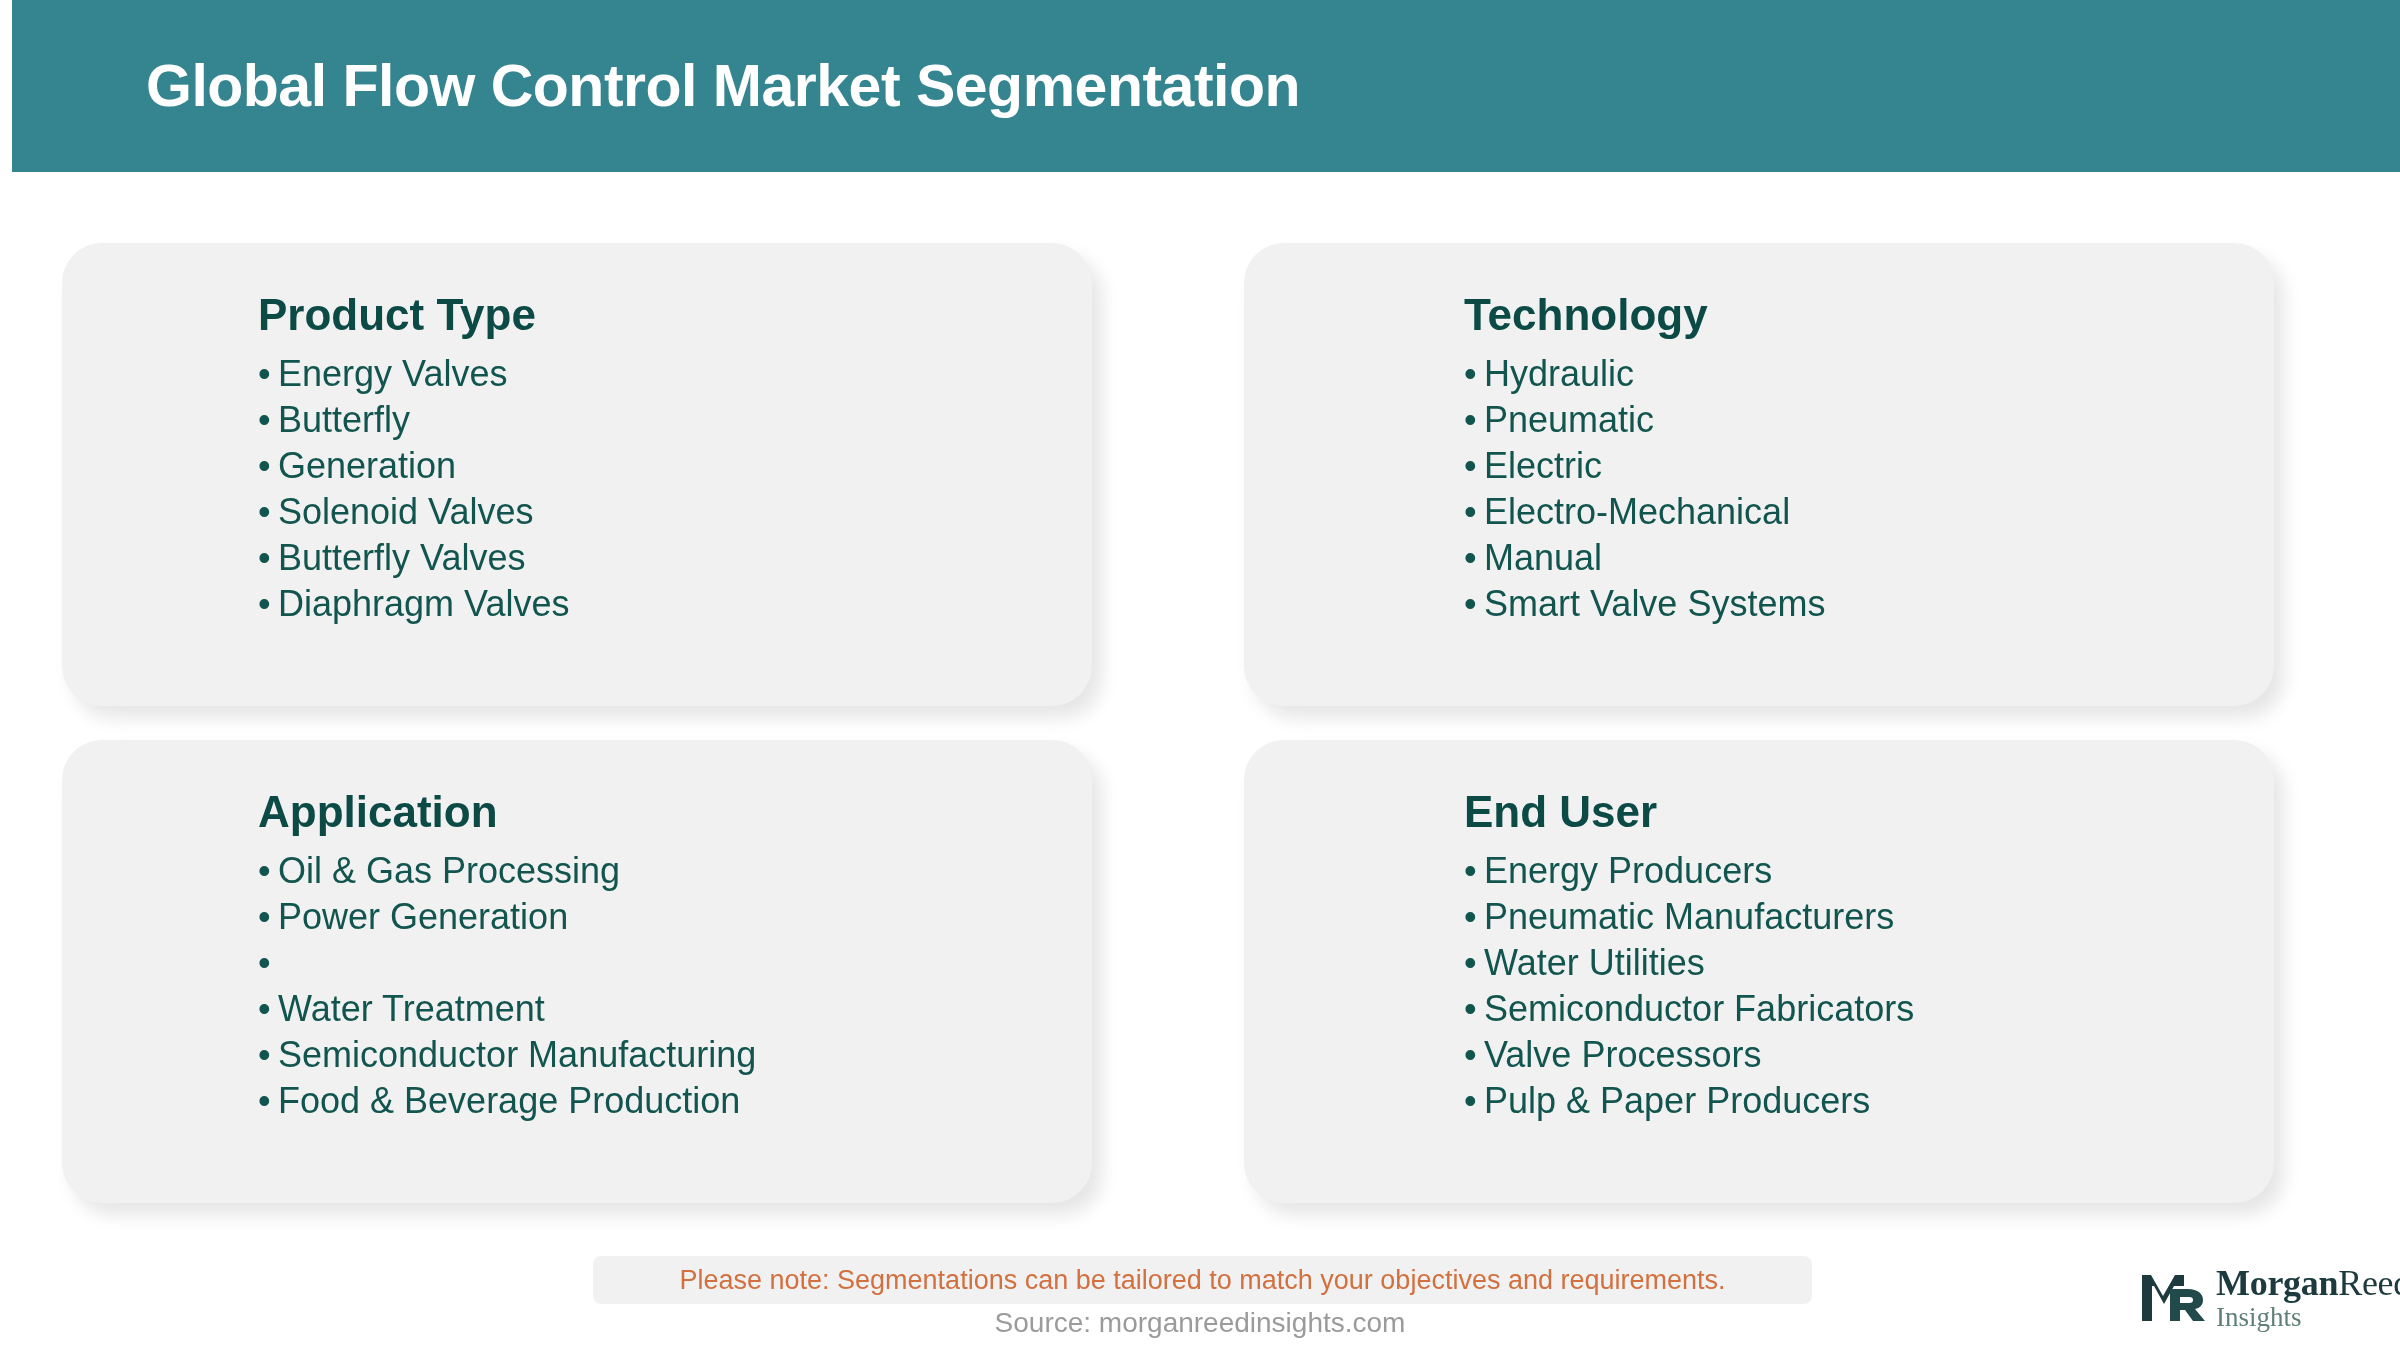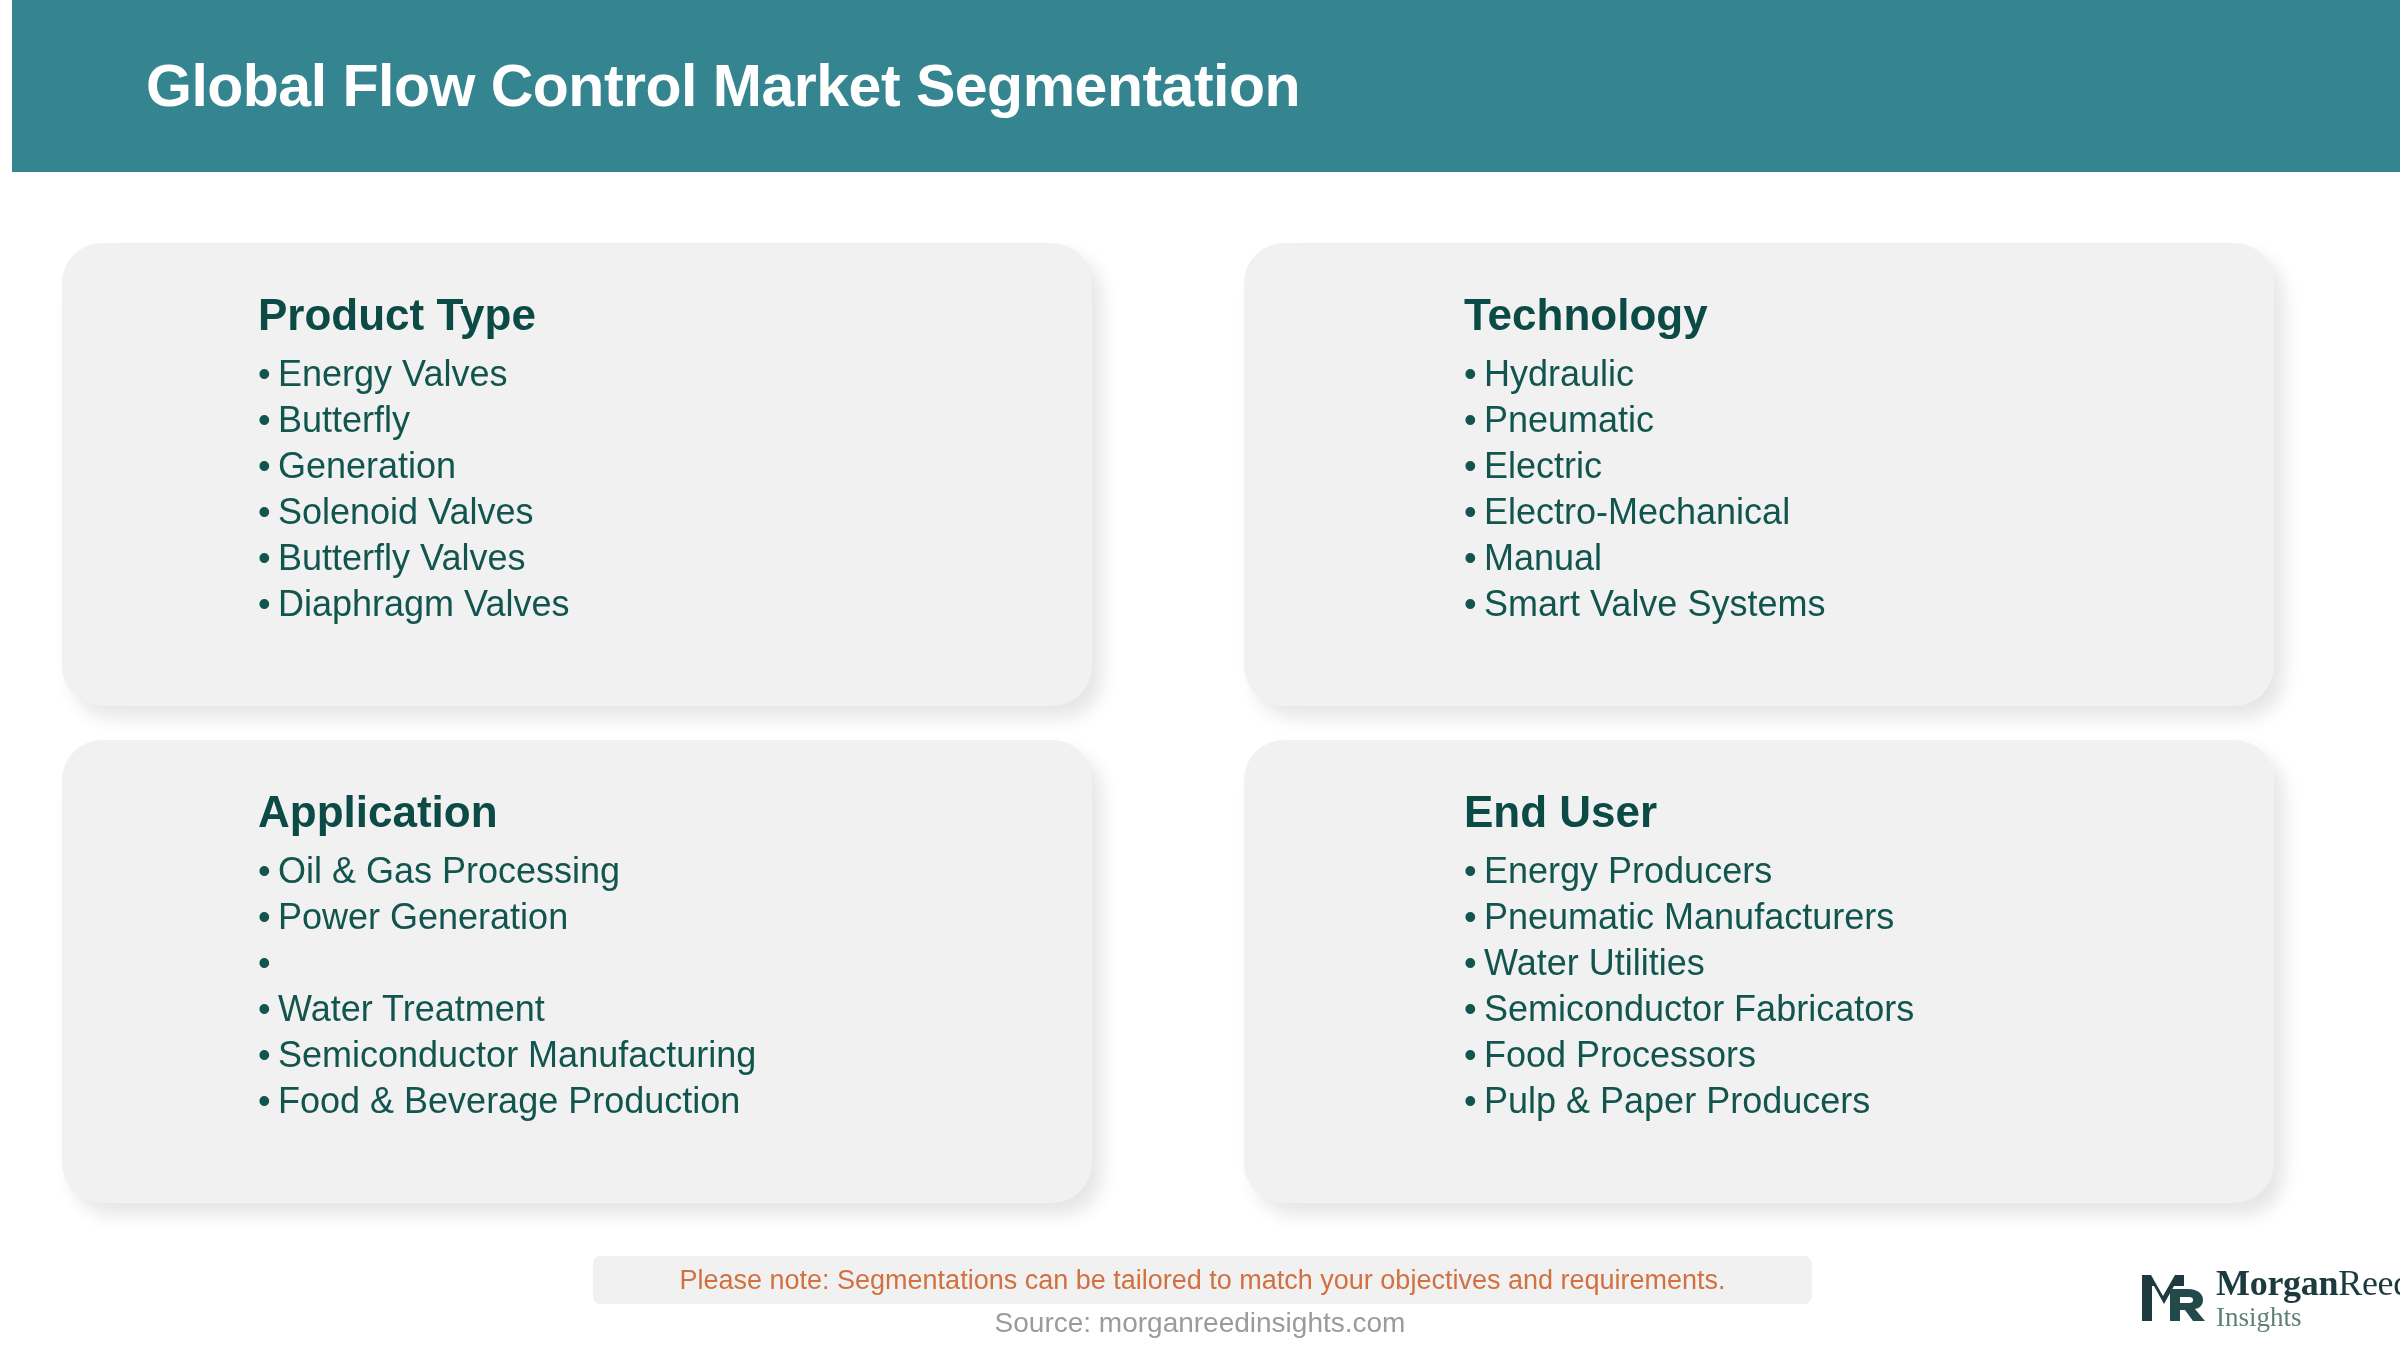--- a/index.html
+++ b/index.html
@@ -291,21 +291,21 @@
         <li>
             <span class="bullet">•</span>
             <span class="li-text">Water Utilities</span>
           </li>
         <li>
             <span class="bullet">•</span>
             <span class="li-text">Semiconductor Fabricators</span>
           </li>
         <li>
             <span class="bullet">•</span>
-            <span class="li-text">Food Processors</span>
+            <span class="li-text">Valve Processors</span>
           </li>
         <li>
             <span class="bullet">•</span>
             <span class="li-text">Pulp &amp; Paper Producers</span>
           </li>
       </ul>
     </div>
 
   </div>
 

